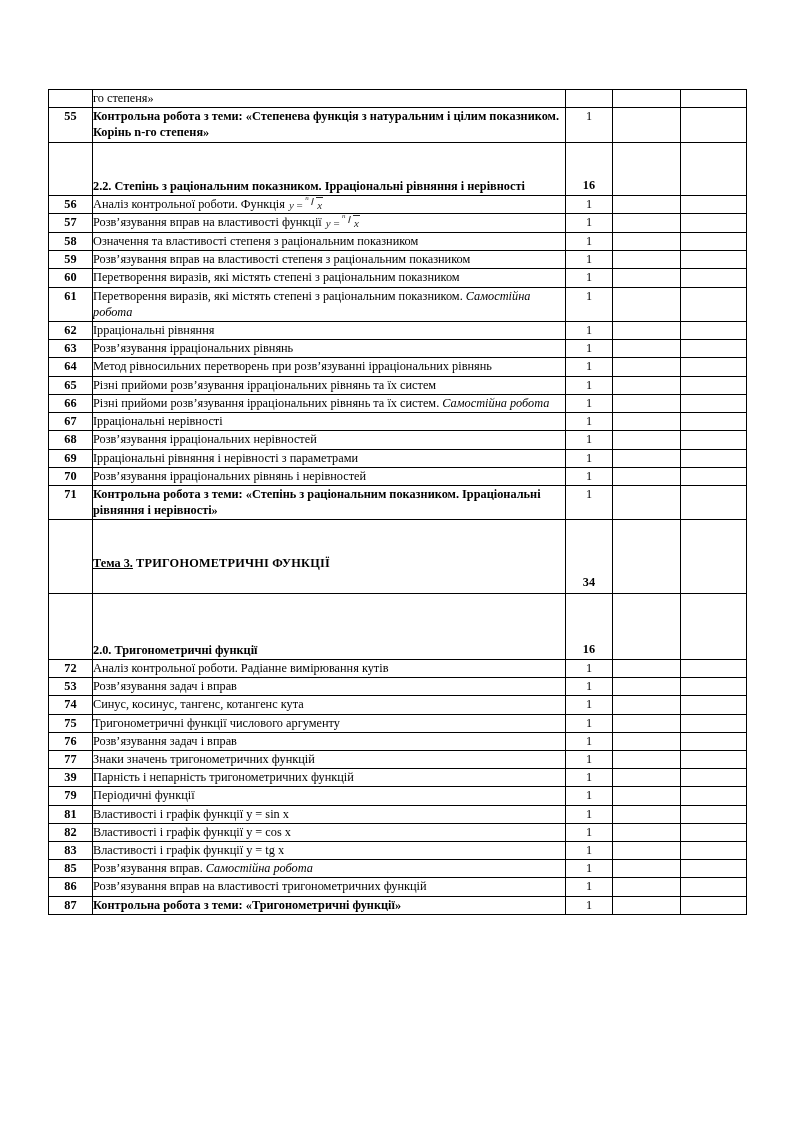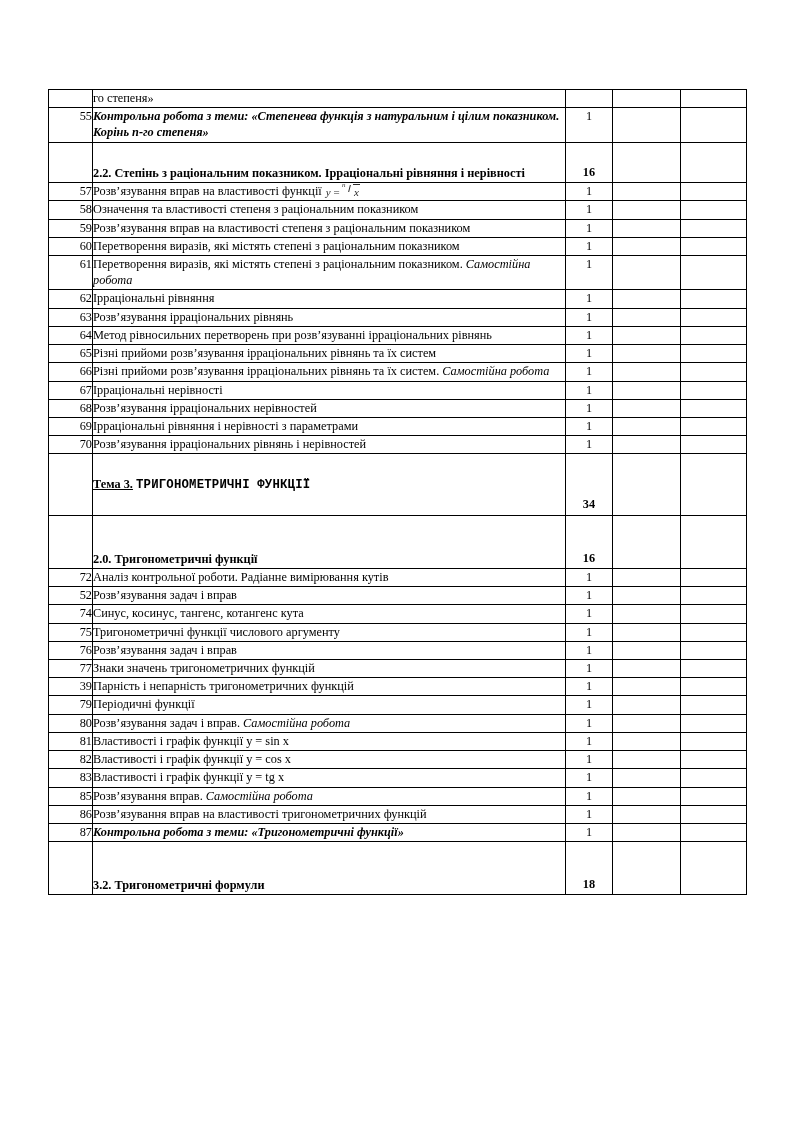--- a/index.html
+++ b/index.html
@@ -40,42 +40,42 @@
     font-size: 12.3px;
     line-height: 1.32;
   }
   col.c-num   { width: 44px; }
   col.c-text  { width: 473px; }
   col.c-hours { width: 47px; }
   col.c-d     { width: 68px; }
   col.c-e     { width: 66px; }
 
   td.num {
-    text-align: right;
-    font-weight: normal;
+    text-align: center;
+    font-weight: bold;
     font-size: 12.6px;
     padding-top: 1px;
   }
   td.text {
     padding-left: 5px;
     padding-right: 3px;
     text-align: left;
     padding-top: 1px;
   }
   td.hours {
     text-align: center;
     padding-top: 1px;
   }
   td.blank { }
 
   
   tr.section td.text,
   tr.theme td.text {
     font-weight: bold;
-    padding-top: 2px;
+    padding-top: 15px;
   }
   tr.section td.hours,
   tr.theme td.hours {
     font-weight: bold;
     vertical-align: bottom;
     padding-bottom: 2px;
     text-align: center;
   }
   .spacer-line {
     display: block;
@@ -84,25 +84,23 @@
   .spacer-line-sm {
     display: block;
     height: 13px;
   }
   .theme-label {
     text-decoration: underline;
   }
   .theme-caps {
     font-weight: bold;
     letter-spacing: 0.2px;
-    font-family: Liberation Mono, monospace;
   }
   tr.ctrl td.text {
     font-weight: bold;
-    font-style: italic;
   }
   .ital { font-style: italic; font-weight: normal; }
 
   
   .mathf {
     display: inline-block;
     font-family: "Liberation Serif", serif;
     font-style: italic;
     font-size: 11px;
     white-space: nowrap;
@@ -177,20 +175,27 @@
         </tr>
 
         <tr class="section">
           <td class="num"></td>
           <td class="text"><span class="spacer-line"></span><span>2.2.  Степінь з раціональним показником. Ірраціональні рівняння і нерівності</span></td>
           <td class="hours">16</td>
           <td class="blank"></td>
           <td class="blank"></td>
         </tr>
 
+        <tr>
+          <td class="num">56</td>
+          <td class="text"><span>Аналіз контрольної роботи.  Функція</span><span class="mathf"><i>y</i><span class="eq">=</span><span class="radical"><span class="idx">n</span><span class="sign"><span class="bar"><i>x</i></span></span></span></span></td>
+          <td class="hours">1</td>
+          <td class="blank"></td>
+          <td class="blank"></td>
+        </tr>
 
         <tr>
           <td class="num">57</td>
           <td class="text"><span>Розв’язування вправ на властивості функції</span><span class="mathf"><i>y</i><span class="eq">=</span><span class="radical"><span class="idx">n</span><span class="sign"><span class="bar"><i>x</i></span></span></span></span></td>
           <td class="hours">1</td>
           <td class="blank"></td>
           <td class="blank"></td>
         </tr>
 
         <tr>
@@ -290,20 +295,27 @@
         </tr>
 
         <tr>
           <td class="num">70</td>
           <td class="text">Розв’язування ірраціональних рівнянь і нерівностей</td>
           <td class="hours">1</td>
           <td class="blank"></td>
           <td class="blank"></td>
         </tr>
 
+        <tr class="ctrl">
+          <td class="num">71</td>
+          <td class="text">Контрольна робота з теми: «Степінь з раціональним показником. Ірраціональні рівняння і нерівності»</td>
+          <td class="hours">1</td>
+          <td class="blank"></td>
+          <td class="blank"></td>
+        </tr>
 
         <tr class="theme">
           <td class="num"></td>
           <td class="text"><span class="spacer-line"></span><span class="theme-label">Тема 3.</span> <span class="theme-caps">ТРИГОНОМЕТРИЧНІ ФУНКЦІЇ</span><span class="spacer-line"></span></td>
           <td class="hours"><span style="display:block;height:20px;"></span><span>34</span></td>
           <td class="blank"></td>
           <td class="blank"></td>
         </tr>
 
         <tr class="section">
@@ -316,21 +328,21 @@
 
         <tr>
           <td class="num">72</td>
           <td class="text">Аналіз контрольної роботи. Радіанне вимірювання кутів</td>
           <td class="hours">1</td>
           <td class="blank"></td>
           <td class="blank"></td>
         </tr>
 
         <tr>
-          <td class="num">52</td>
+          <td class="num">53</td>
           <td class="text">Розв’язування задач і вправ</td>
           <td class="hours">1</td>
           <td class="blank"></td>
           <td class="blank"></td>
         </tr>
 
         <tr>
           <td class="num">74</td>
           <td class="text">Синус, косинус, тангенс, котангенс кута</td>
           <td class="hours">1</td>
@@ -371,27 +383,20 @@
         </tr>
 
         <tr>
           <td class="num">79</td>
           <td class="text">Періодичні функції</td>
           <td class="hours">1</td>
           <td class="blank"></td>
           <td class="blank"></td>
         </tr>
 
-        <tr>
-          <td class="num">80</td>
-          <td class="text"><span>Розв’язування задач і вправ. </span><span class="ital">Самостійна робота</span></td>
-          <td class="hours">1</td>
-          <td class="blank"></td>
-          <td class="blank"></td>
-        </tr>
 
         <tr>
           <td class="num">81</td>
           <td class="text">Властивості і графік функції y = sin x</td>
           <td class="hours">1</td>
           <td class="blank"></td>
           <td class="blank"></td>
         </tr>
 
         <tr>
@@ -428,24 +433,17 @@
         </tr>
 
         <tr class="ctrl">
           <td class="num">87</td>
           <td class="text">Контрольна робота з теми: «Тригонометричні функції»</td>
           <td class="hours">1</td>
           <td class="blank"></td>
           <td class="blank"></td>
         </tr>
 
-        <tr class="section">
-          <td class="num"></td>
-          <td class="text"><span class="spacer-line"></span><span class="spacer-line-sm"></span><span>3.2. Тригонометричні формули</span></td>
-          <td class="hours">18</td>
-          <td class="blank"></td>
-          <td class="blank"></td>
-        </tr>
 
       </tbody>
     </table>
   </div>
 </div>
 
 </body></html>

